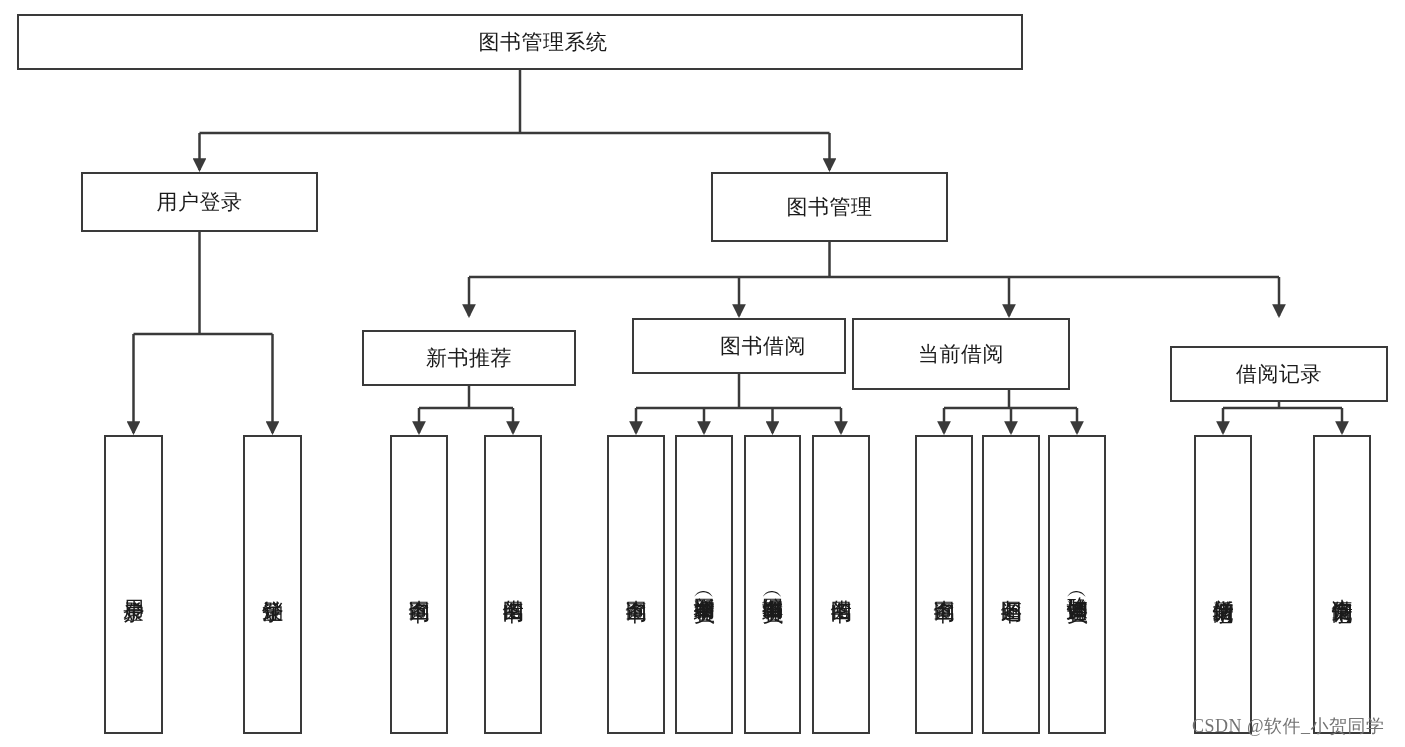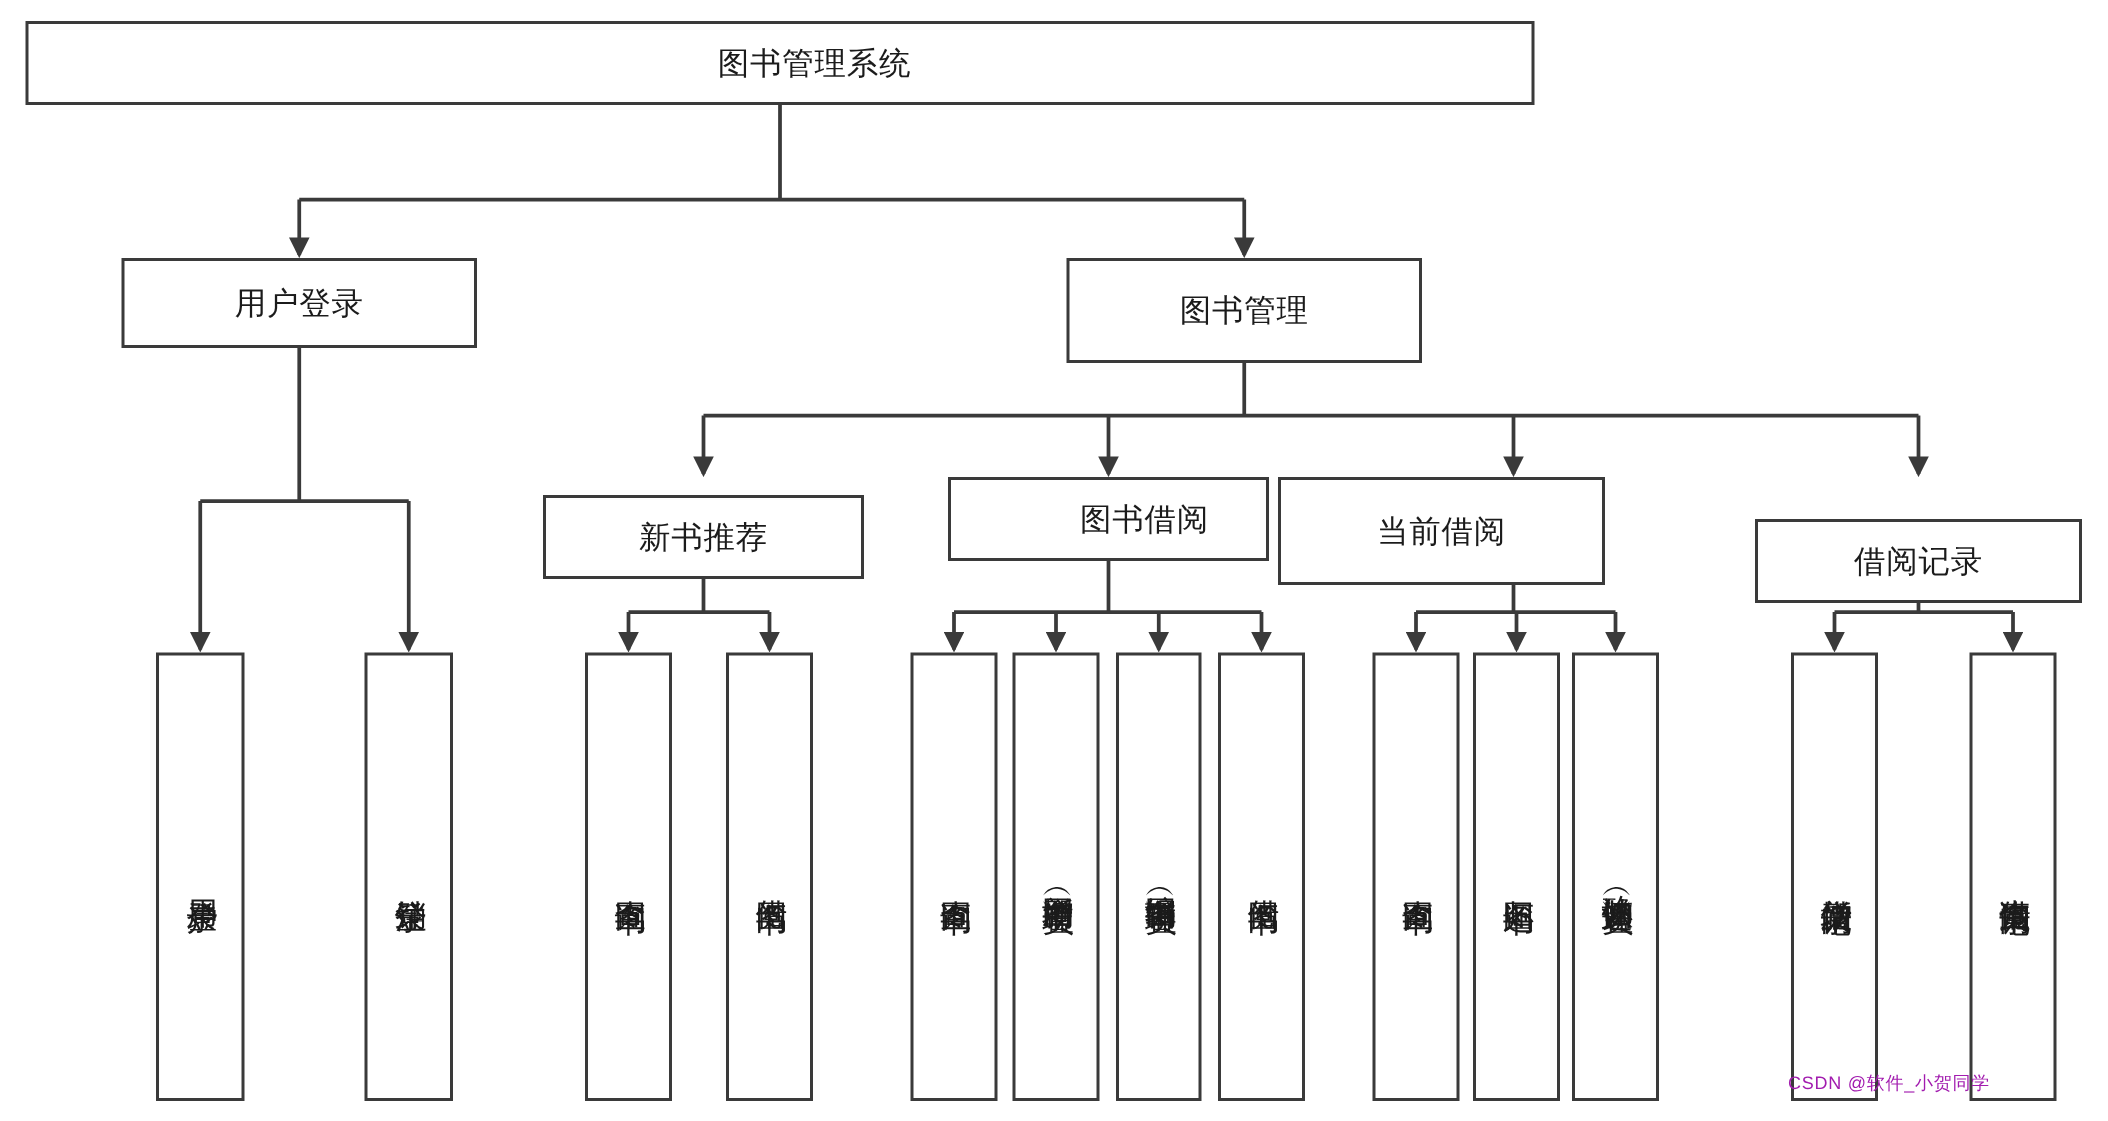--- a/index.html
+++ b/index.html
@@ -41,25 +41,26 @@
     writing-mode: vertical-rl;
     text-orientation: upright;
     font-size: 21px;
     line-height: 1.08;
     letter-spacing: 1px;
     text-align: center;
     padding: 4px 0;
   }
   .watermark {
     position: absolute;
-    font-size: 12px;
-    color: #a21caf;
+    font-size: 18px;
+    color: #737373;
     white-space: nowrap;
     letter-spacing: 0.5px;
     pointer-events: none;
+    font-family: Liberation Serif, serif;
   }
 </style>
 </head>
 <body>
 
 <div id="canvas">
 
   <svg id="connectors" viewBox="0 0 1405 747" xmlns="http://www.w3.org/2000/svg">
       <defs>
         <marker id="arrow" viewBox="0 0 10 10" refX="8.5" refY="5" markerWidth="5.5" markerHeight="5.5" orient="auto" markerUnits="strokeWidth">

